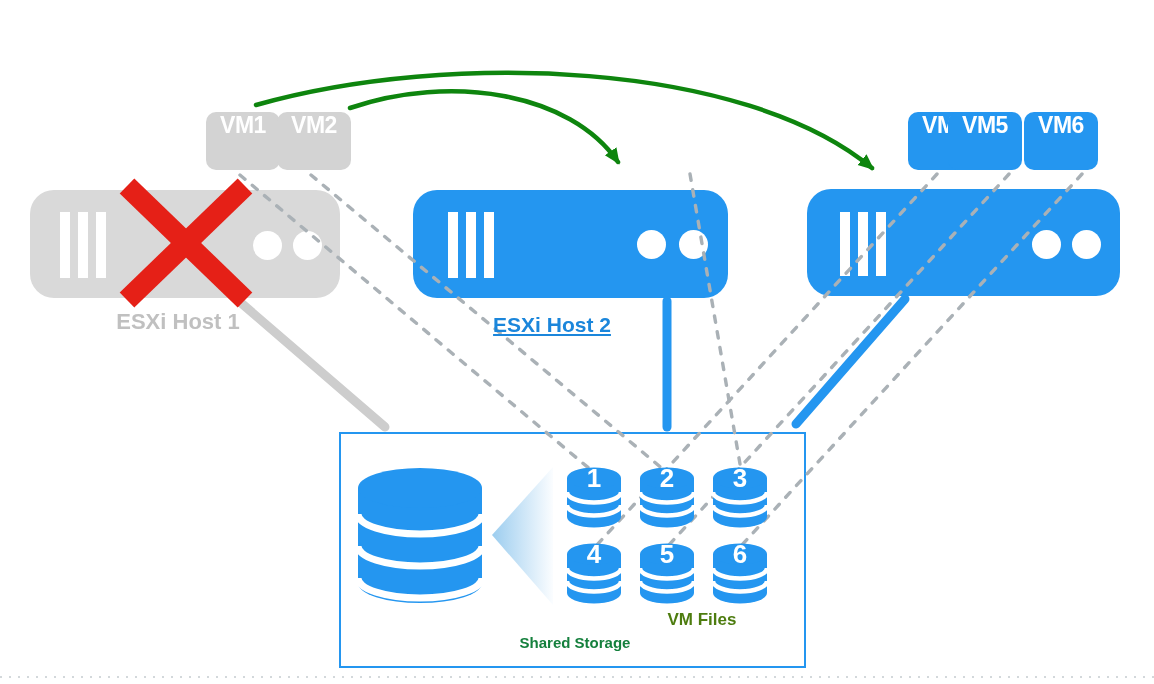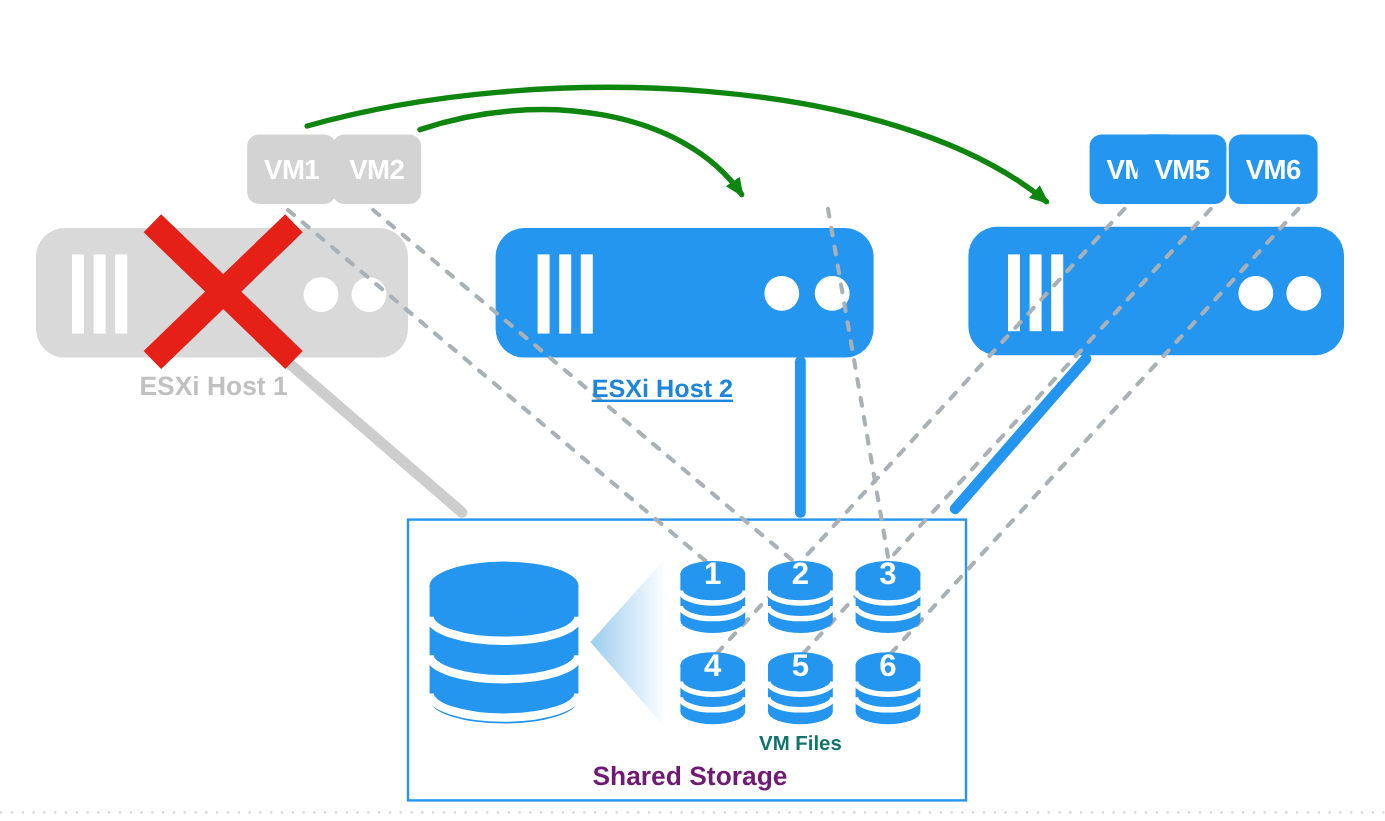--- a/index.html
+++ b/index.html
@@ -7,32 +7,32 @@
           font-family:"Liberation Sans",sans-serif;}
   
   .host{position:absolute;height:108px;border-radius:24px;z-index:1;}
   .host-blue{background:#2496F0;}
   .host-gray{background:#D9D9D9;}
   .bars{position:absolute;display:flex;gap:8px;}
   .bar{width:10px;height:66px;background:#ffffff;}
   .led{position:absolute;width:29px;height:29px;border-radius:50%;background:#ffffff;}
   
   .vm{position:absolute;width:74px;height:58px;top:112px;border-radius:10px;z-index:1;
-      display:flex;align-items:center;justify-content:center;
+      display:flex;justify-content:center;
       color:#ffffff;font-weight:bold;font-size:23px;letter-spacing:-0.5px;}
   .vm-blue{background:#2496F0;}
   .vm-gray{background:#D3D3D3;}
   
   .lbl{position:absolute;font-weight:bold;text-align:center;z-index:3;}
   .title{left:0;top:22px;width:1154px;font-size:26px;color:#1B86DB;}
   .host-lbl-blue{color:#1B86DB;font-size:21px;width:170px;text-decoration:underline;}
   .host-lbl-gray{color:#C0C0C0;font-size:22px;width:170px;}
   .disk-num{width:60px;font-size:26px;color:#ffffff;line-height:26px;}
-  .vmfiles{left:593px;top:610px;width:148px;font-size:17px;color:#0f766e;}
-  .sharedstorage{left:425px;top:634px;width:300px;font-size:22px;color:#701a75;text-align:center;}
+  .vmfiles{left:628px;top:610px;width:148px;font-size:17px;color:#4d7c0f;}
+  .sharedstorage{left:425px;top:634px;width:300px;font-size:15px;color:#15803d;text-align:center;}
   
   .storage-box{position:absolute;left:339px;top:432px;width:463px;height:232px;
                border:2px solid #2496F0;background:#ffffff;z-index:1;}
   svg.overlay{position:absolute;left:0;top:0;z-index:2;}
 </style>
 </head>
 <body>
 
 <div class="canvas">
 

